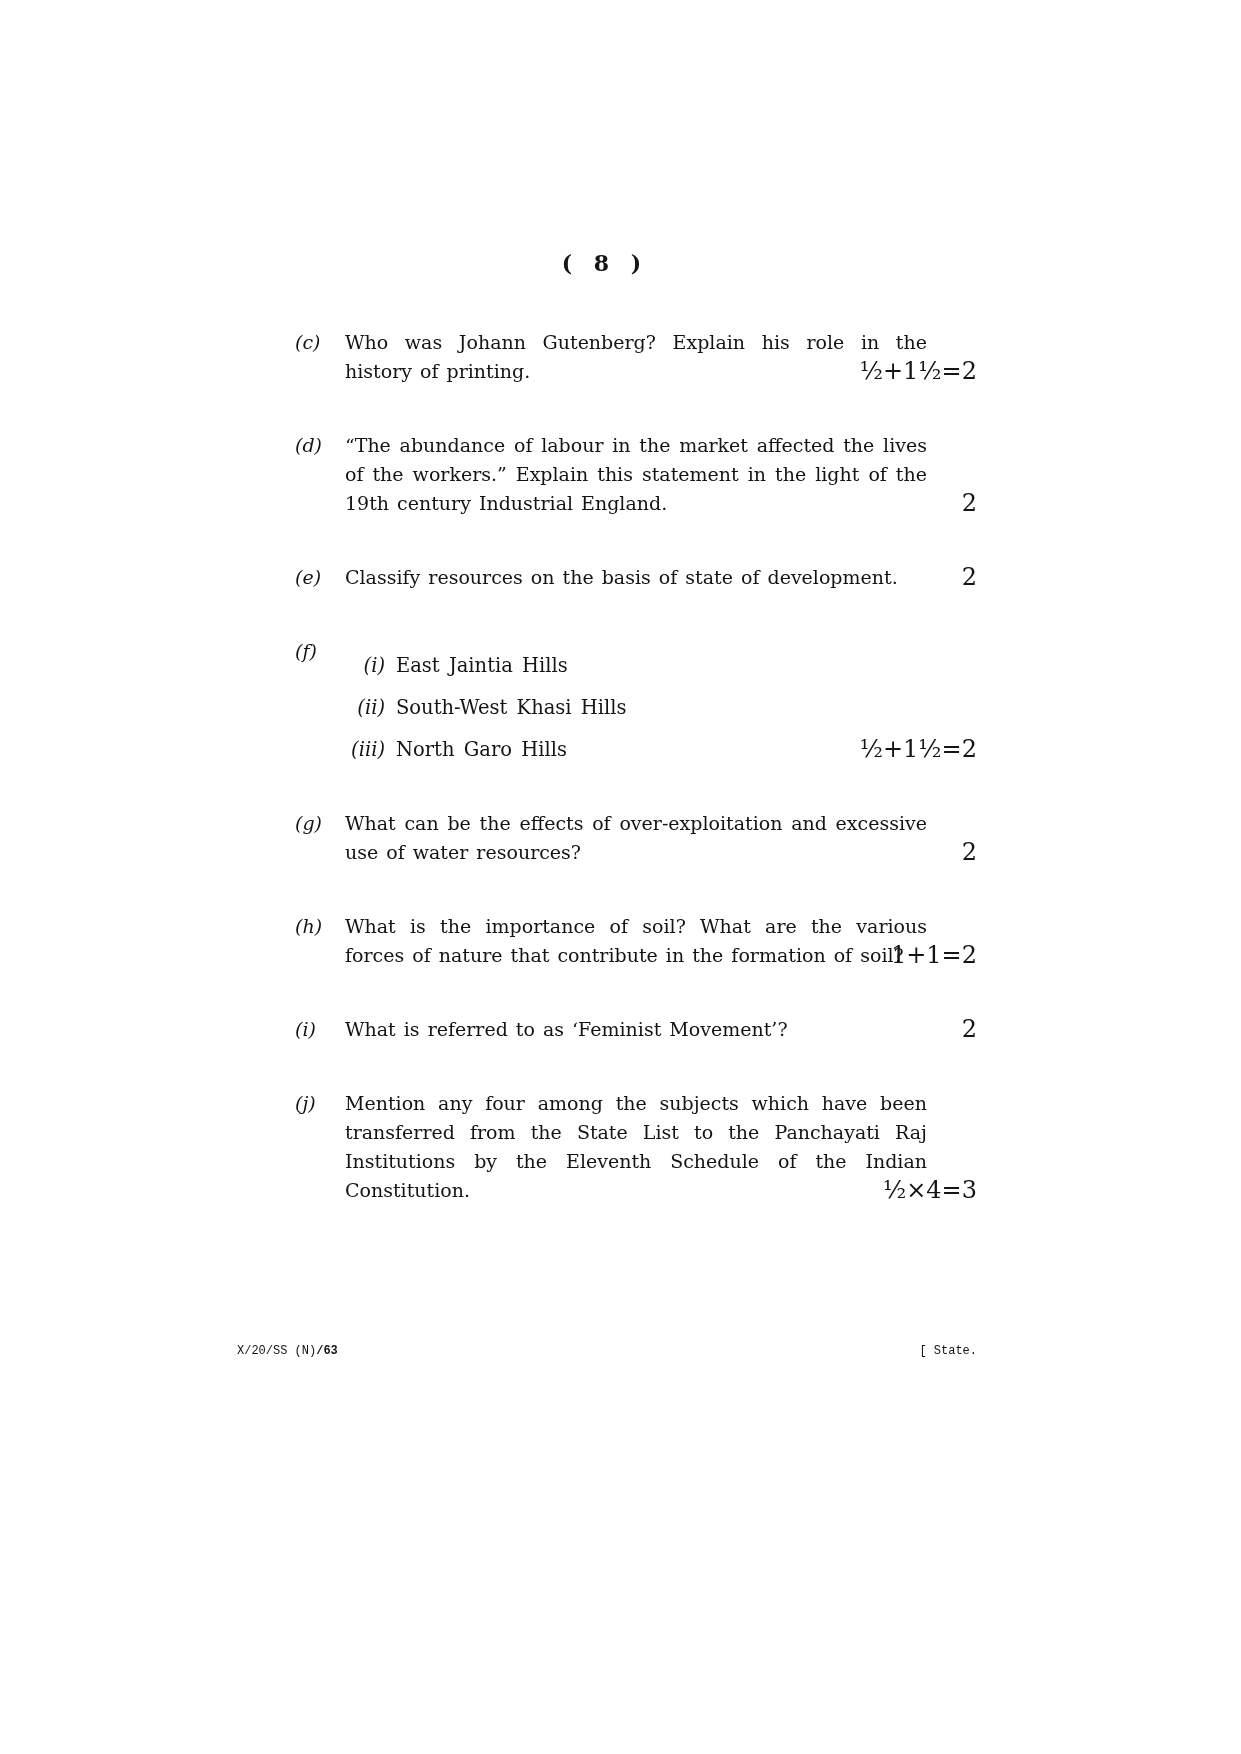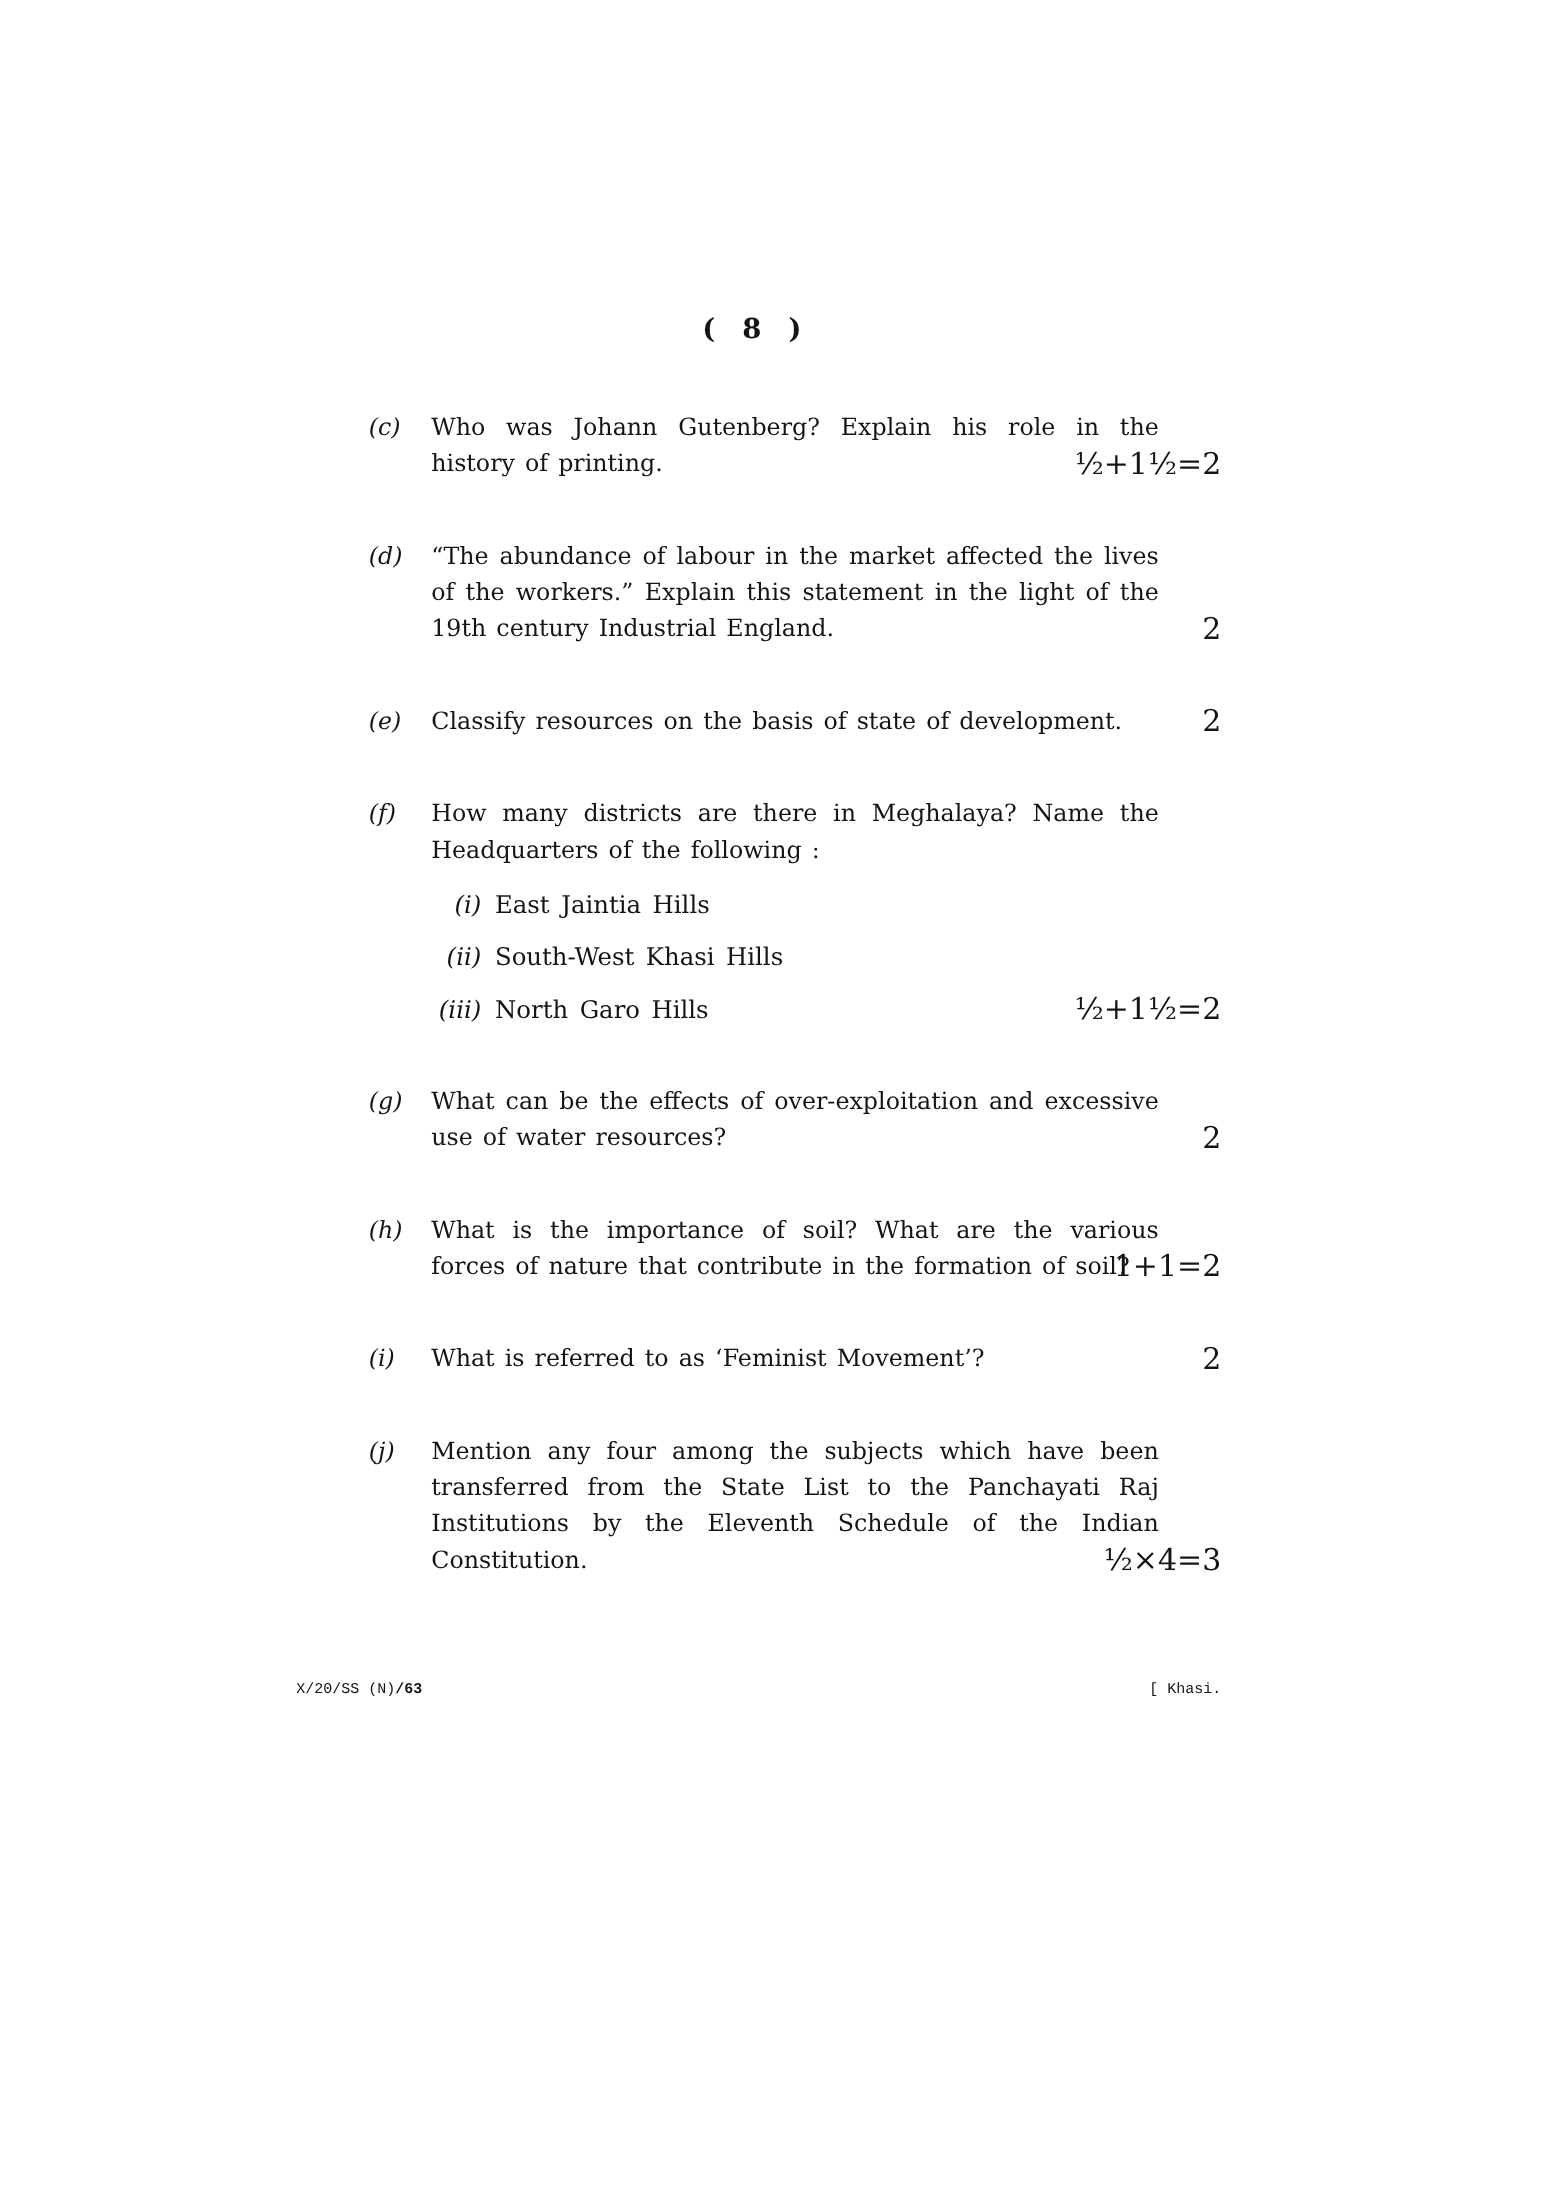--- a/index.html
+++ b/index.html
@@ -127,21 +127,20 @@
       <div class="q-label">(e)</div>
       <div class="q-body">
         <p class="q-text">Classify resources on the basis of state of development.</p>
         <span class="q-marks">2</span>
       </div>
     </div>
 
     <div class="question">
       <div class="q-label">(f)</div>
       <div class="q-body">
-        <p class="q-text">How many districts are there in Meghalaya? Name the Headquarters of the following :</p>
         <span class="q-marks">½+1½=2</span>
         <div class="subitems">
           <div class="subitem">
             <span class="sub-label">(i)</span>
             <span class="sub-text">East Jaintia Hills</span>
           </div>
           <div class="subitem">
             <span class="sub-label">(ii)</span>
             <span class="sub-text">South-West Khasi Hills</span>
           </div>
@@ -184,16 +183,16 @@
         <span class="q-marks">½×4=3</span>
       </div>
     </div>
 
   </div>
 
   <div class="footer">
     <span>
       <span>X/20/SS (N)</span><span class="bold">/63</span>
     </span>
-    <span>[ Khasi.</span>
+    <span>[ State.</span>
   </div>
 
 </div>
 
 </body></html>

